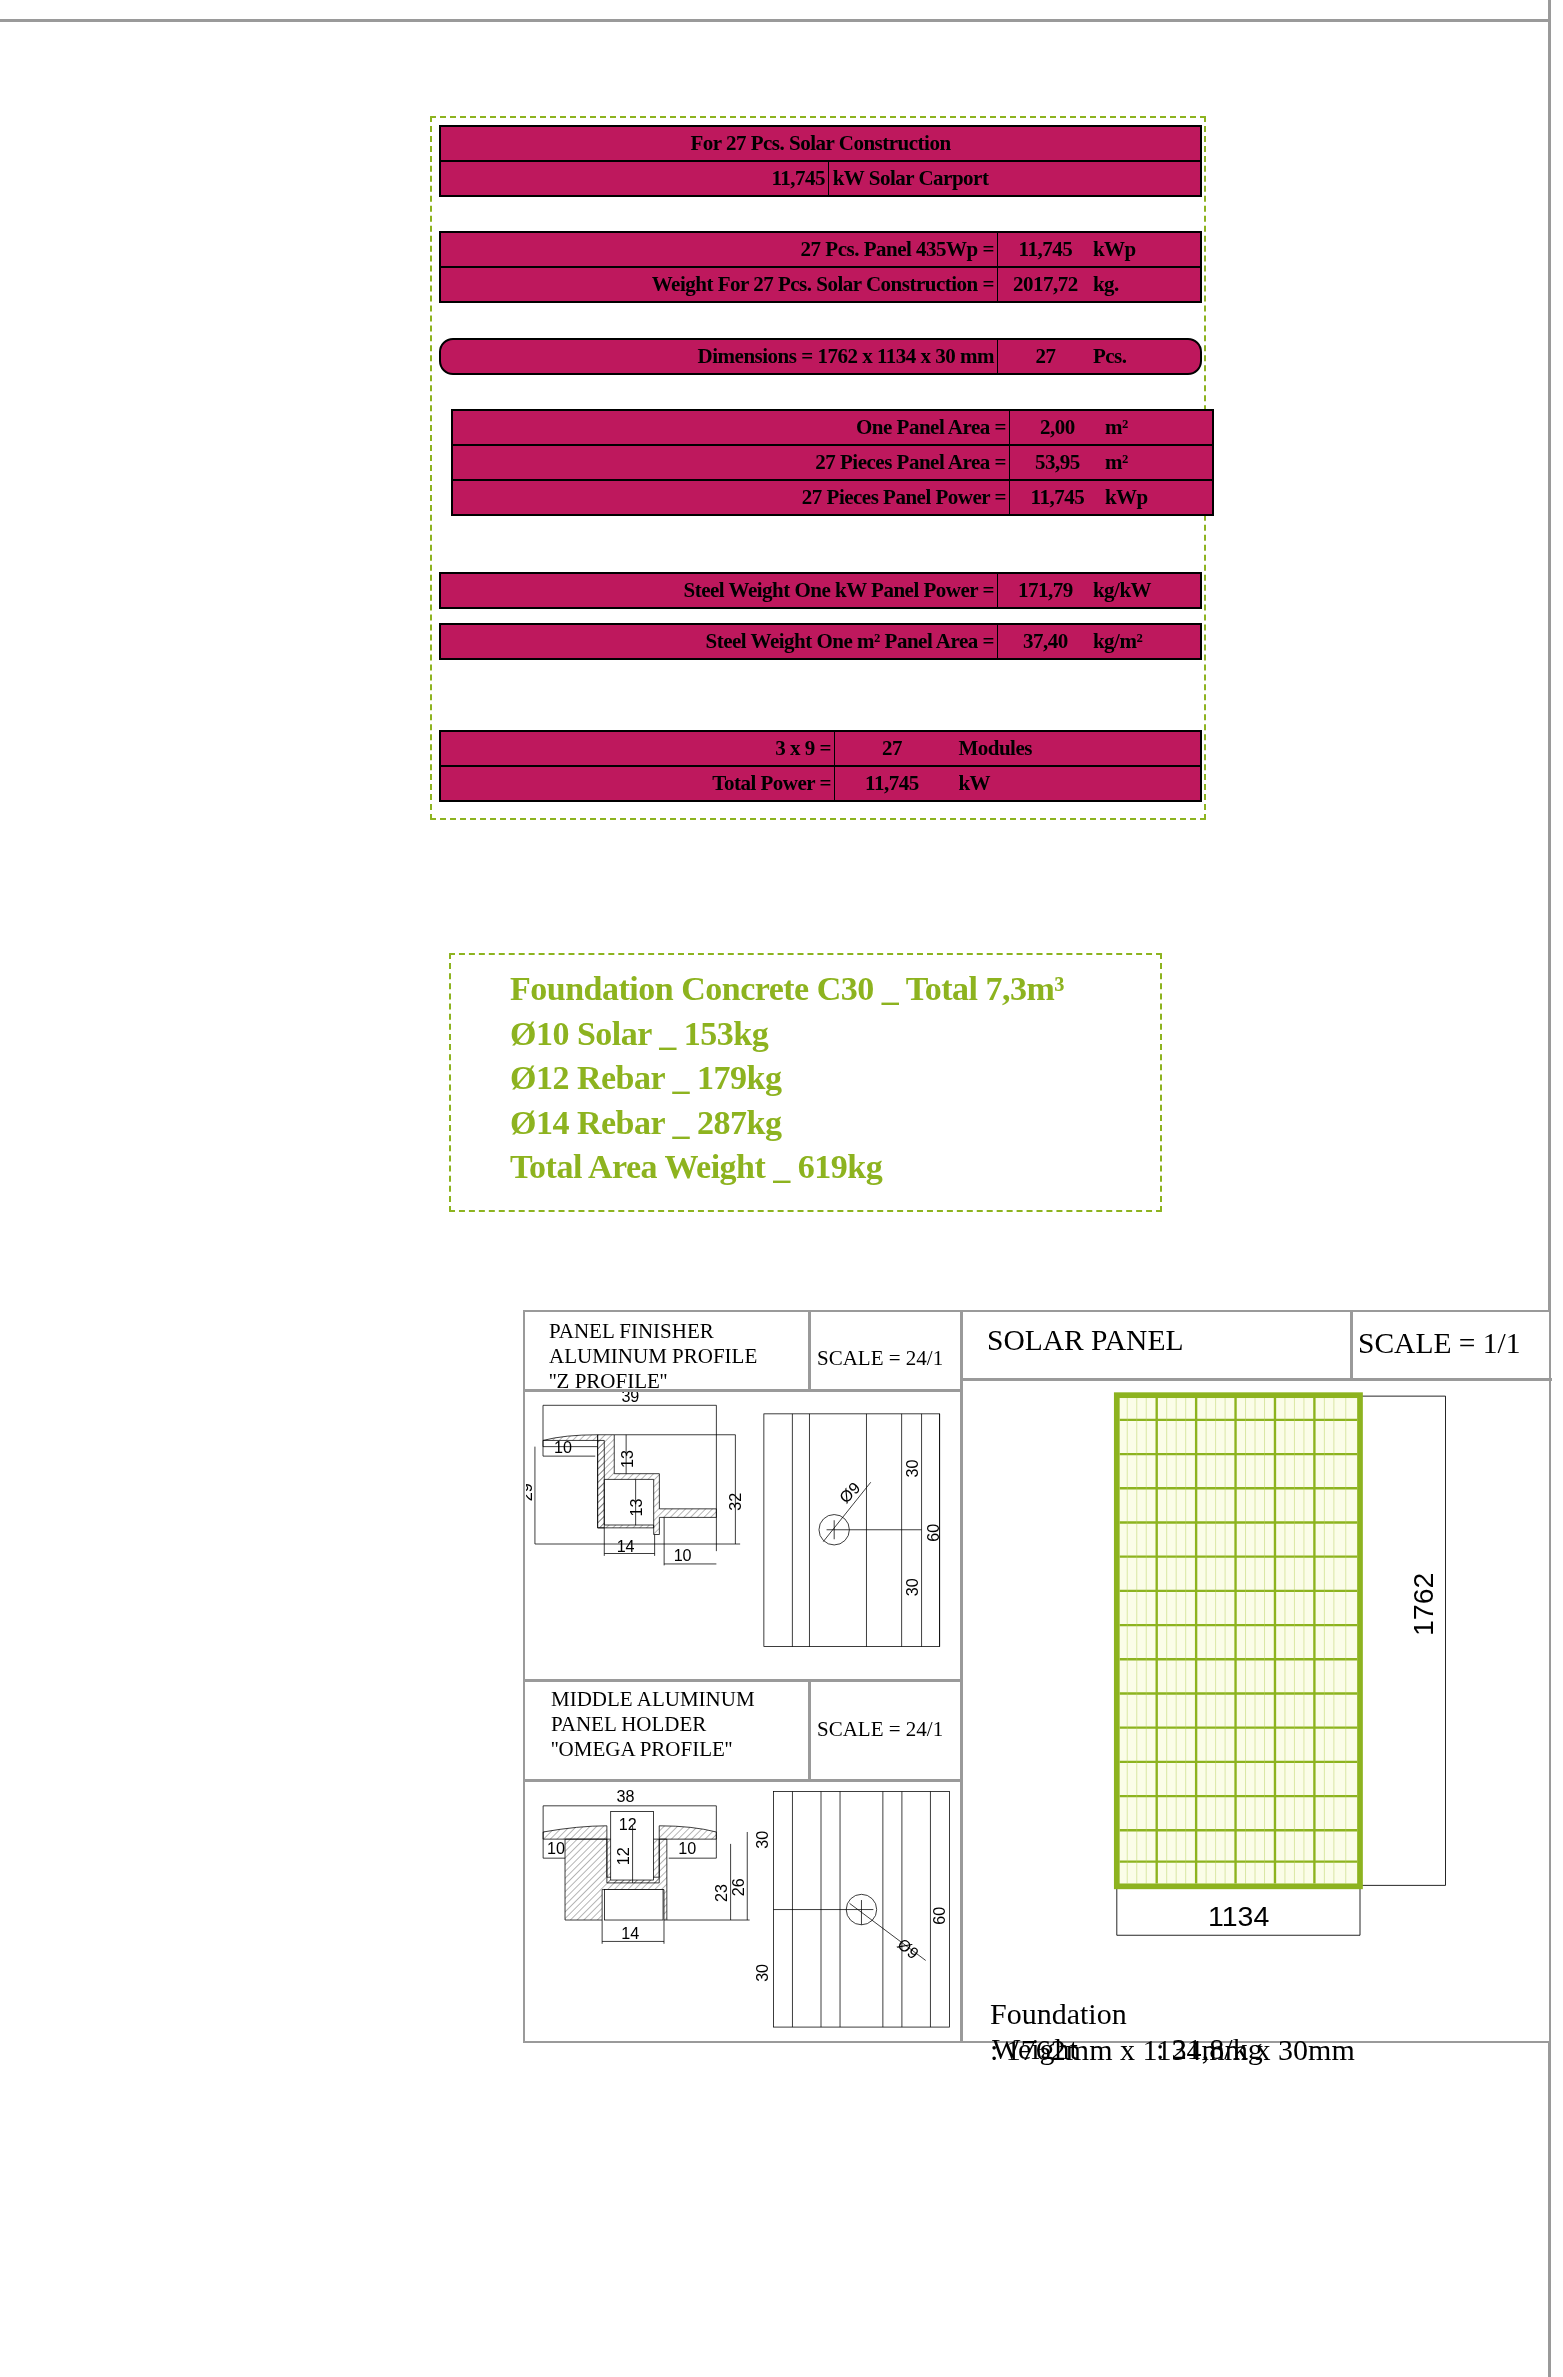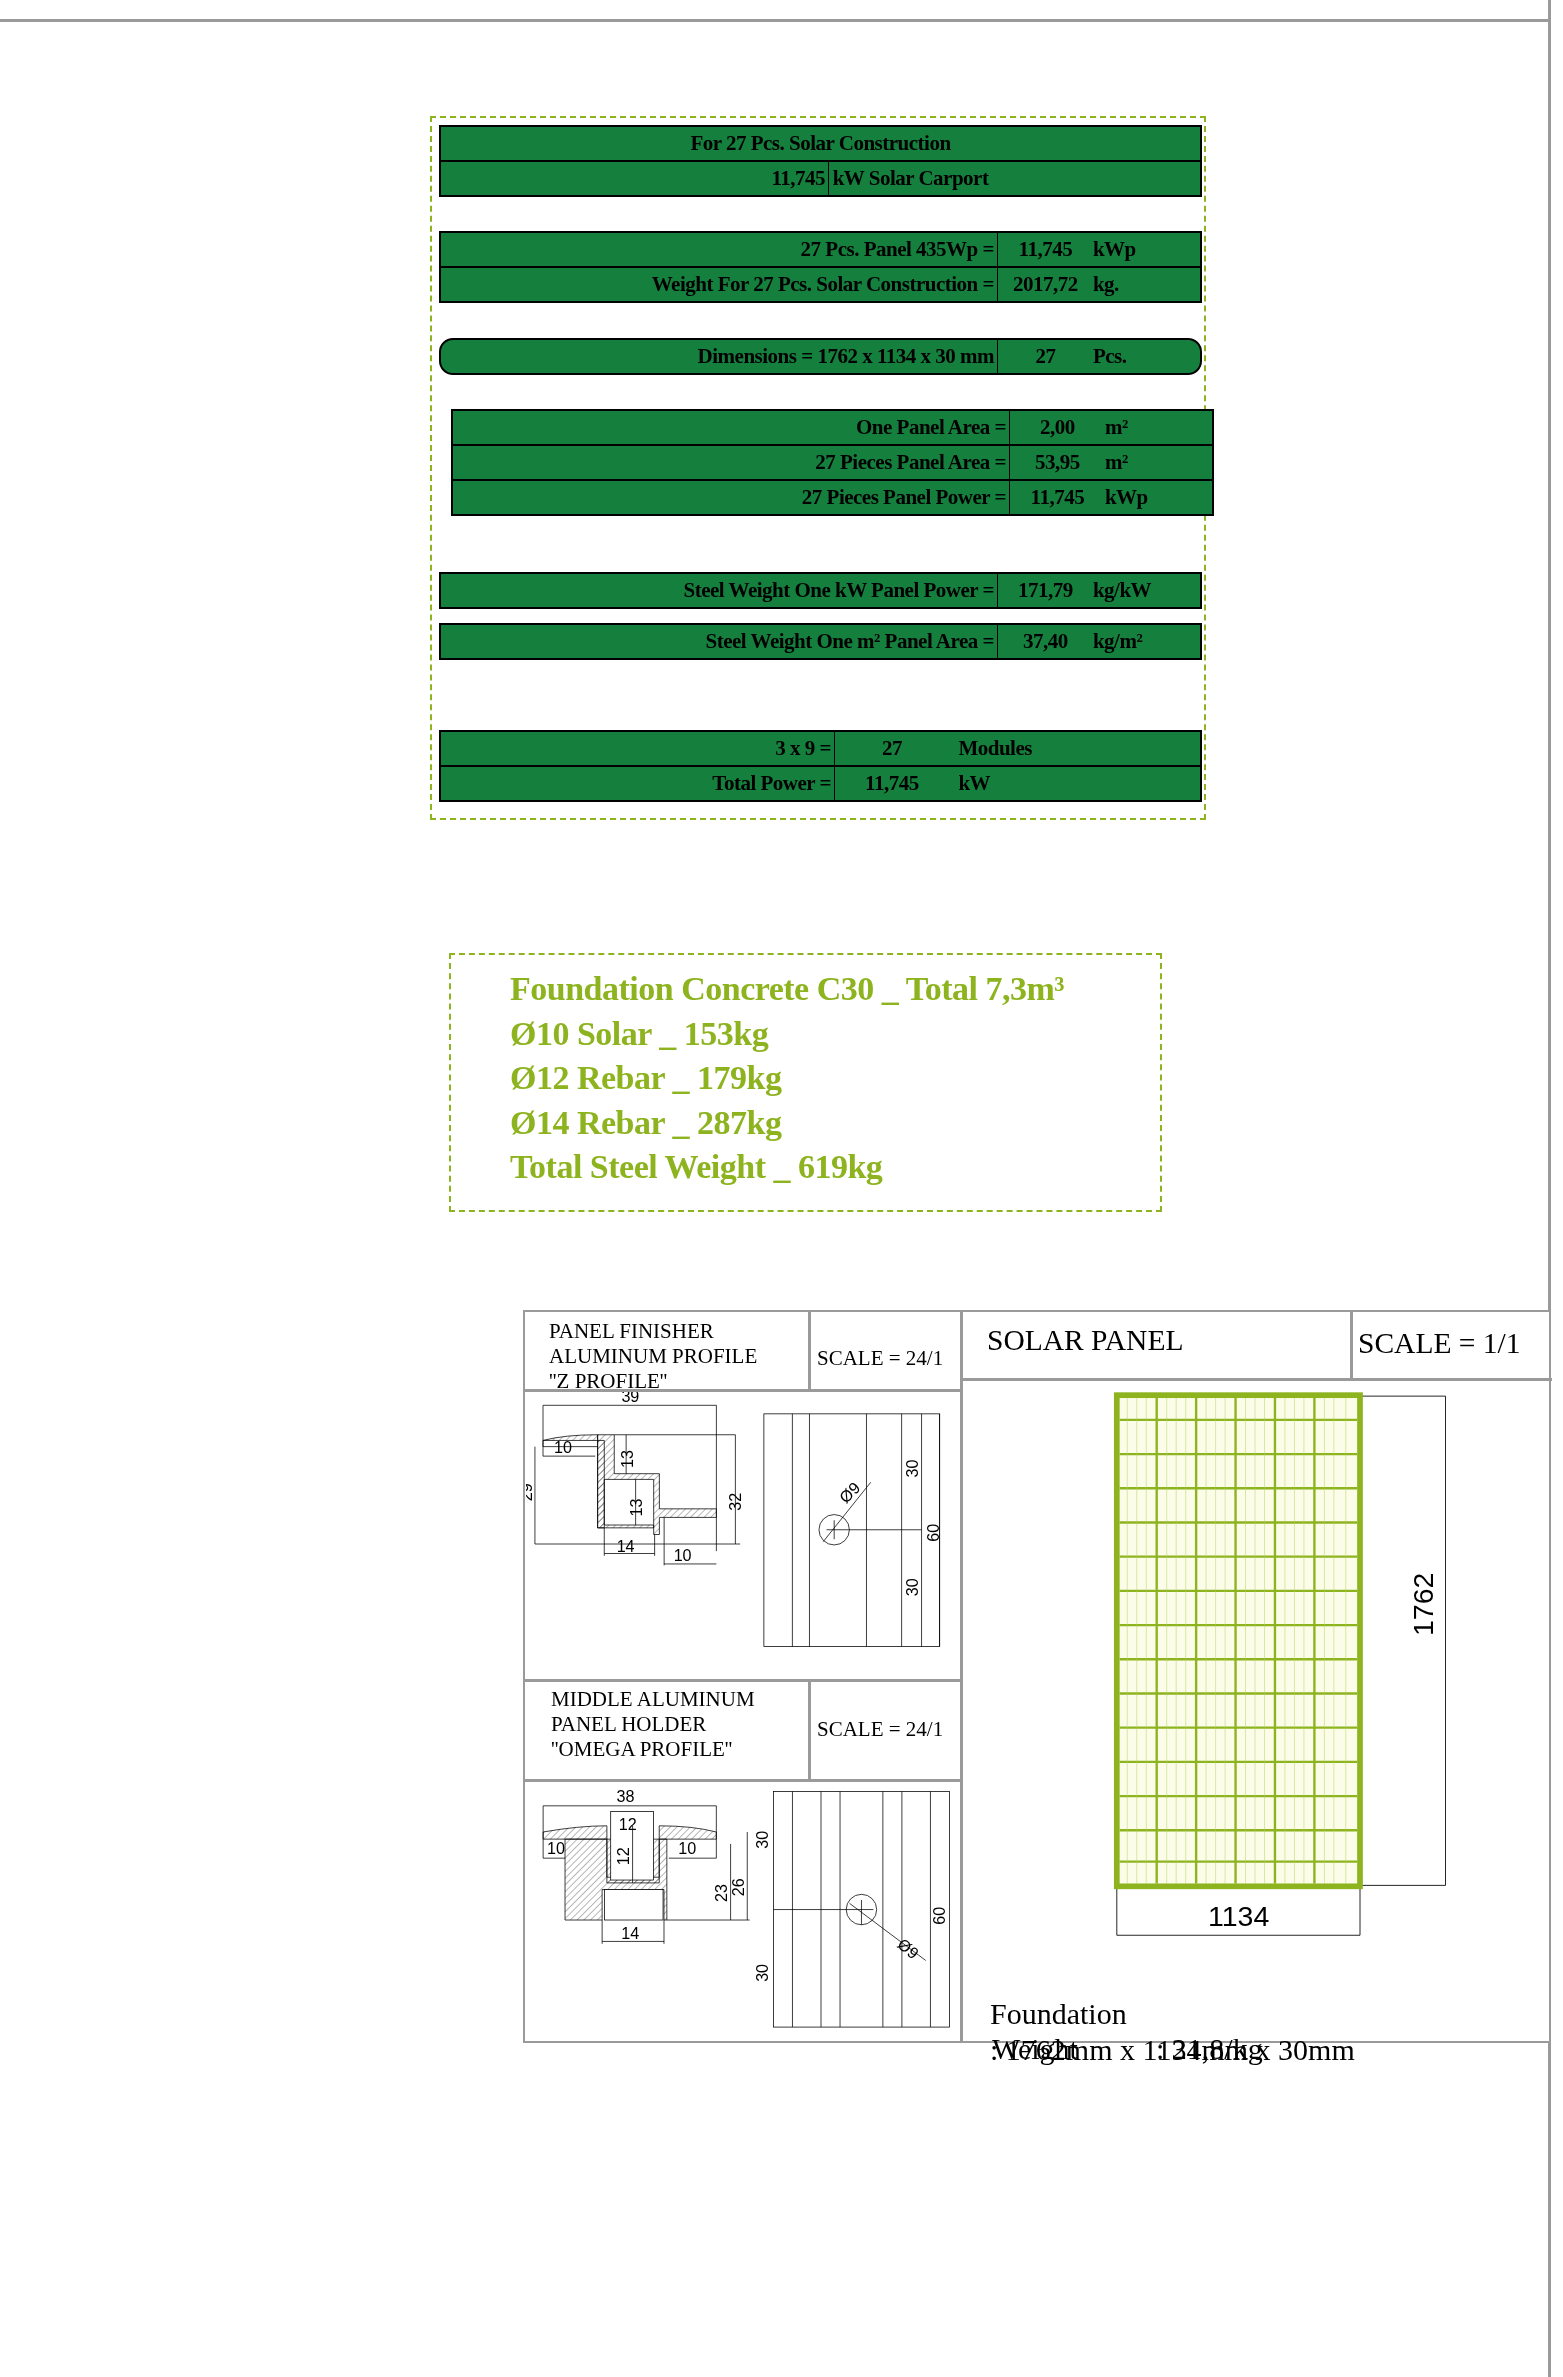--- a/index.html
+++ b/index.html
@@ -8,21 +8,21 @@
   .abs { position:absolute; box-sizing:border-box; }
 
   
   .frame-top { left:0; top:19px; width:1551px; height:3.3px; background:#9a9a9a; }
   .frame-right { left:1548px; top:0; width:3.3px; height:2805px; background:#9a9a9a; }
 
   
   .green-box { border:2.4px dashed #8db31f; border-radius:1px; }
 
   
-  .sum-table { position:absolute; left:439px; width:759px; border:2.4px solid #000; background:#15803d; }
+  .sum-table { position:absolute; left:439px; width:759px; border:2.4px solid #000; background:#be185d; }
   .sum-row { display:flex; height:33px; border-bottom:2.4px solid #000; }
   .sum-row:last-child { border-bottom:none; }
   .sum-cell { display:flex; align-items:center; font-weight:bold; font-size:21px;
               font-family:"Liberation Serif", serif; letter-spacing:-0.5px; white-space:nowrap; }
   .lbl { justify-content:flex-end; padding-right:2.9px; border-right:1.9px solid #000; }
   .val { justify-content:center; }
   .unit { justify-content:flex-start; }
 
   
   .found-line { position:absolute; left:510px; font-weight:bold; color:#8db31f;
@@ -120,21 +120,21 @@
     <div class="sum-cell val" style="width:114px;">11,745</div>
     <div class="sum-cell unit" style="padding-left:9.5px;">kW</div>
   </div>
 </div>
 
 <div class="abs green-box" style="left:449px; top:953px; width:713px; height:259px;"></div>
 <div class="found-line" style="top:970px;">Foundation Concrete C30 _ Total 7,3m³</div>
 <div class="found-line" style="top:1015px;">Ø10 Solar _ 153kg</div>
 <div class="found-line" style="top:1059px;">Ø12 Rebar _ 179kg</div>
 <div class="found-line" style="top:1104px;">Ø14 Rebar _ 287kg</div>
-<div class="found-line" style="top:1148px;">Total Steel Weight _ 619kg</div>
+<div class="found-line" style="top:1148px;">Total Area Weight _ 619kg</div>
 
 <div class="g" style="left:523px; top:1310px; width:1028px; height:733px;"></div>
 
 <div class="gline-v" style="left:960px; top:1310px; height:733px;"></div>
 
 <div class="gline-h" style="left:523px; top:1389px; width:438px;"></div>
 <div class="gline-h" style="left:523px; top:1679px; width:438px;"></div>
 <div class="gline-h" style="left:523px; top:1779px; width:438px;"></div>
 
 <div class="gline-v" style="left:808px; top:1310px; height:81px;"></div>

